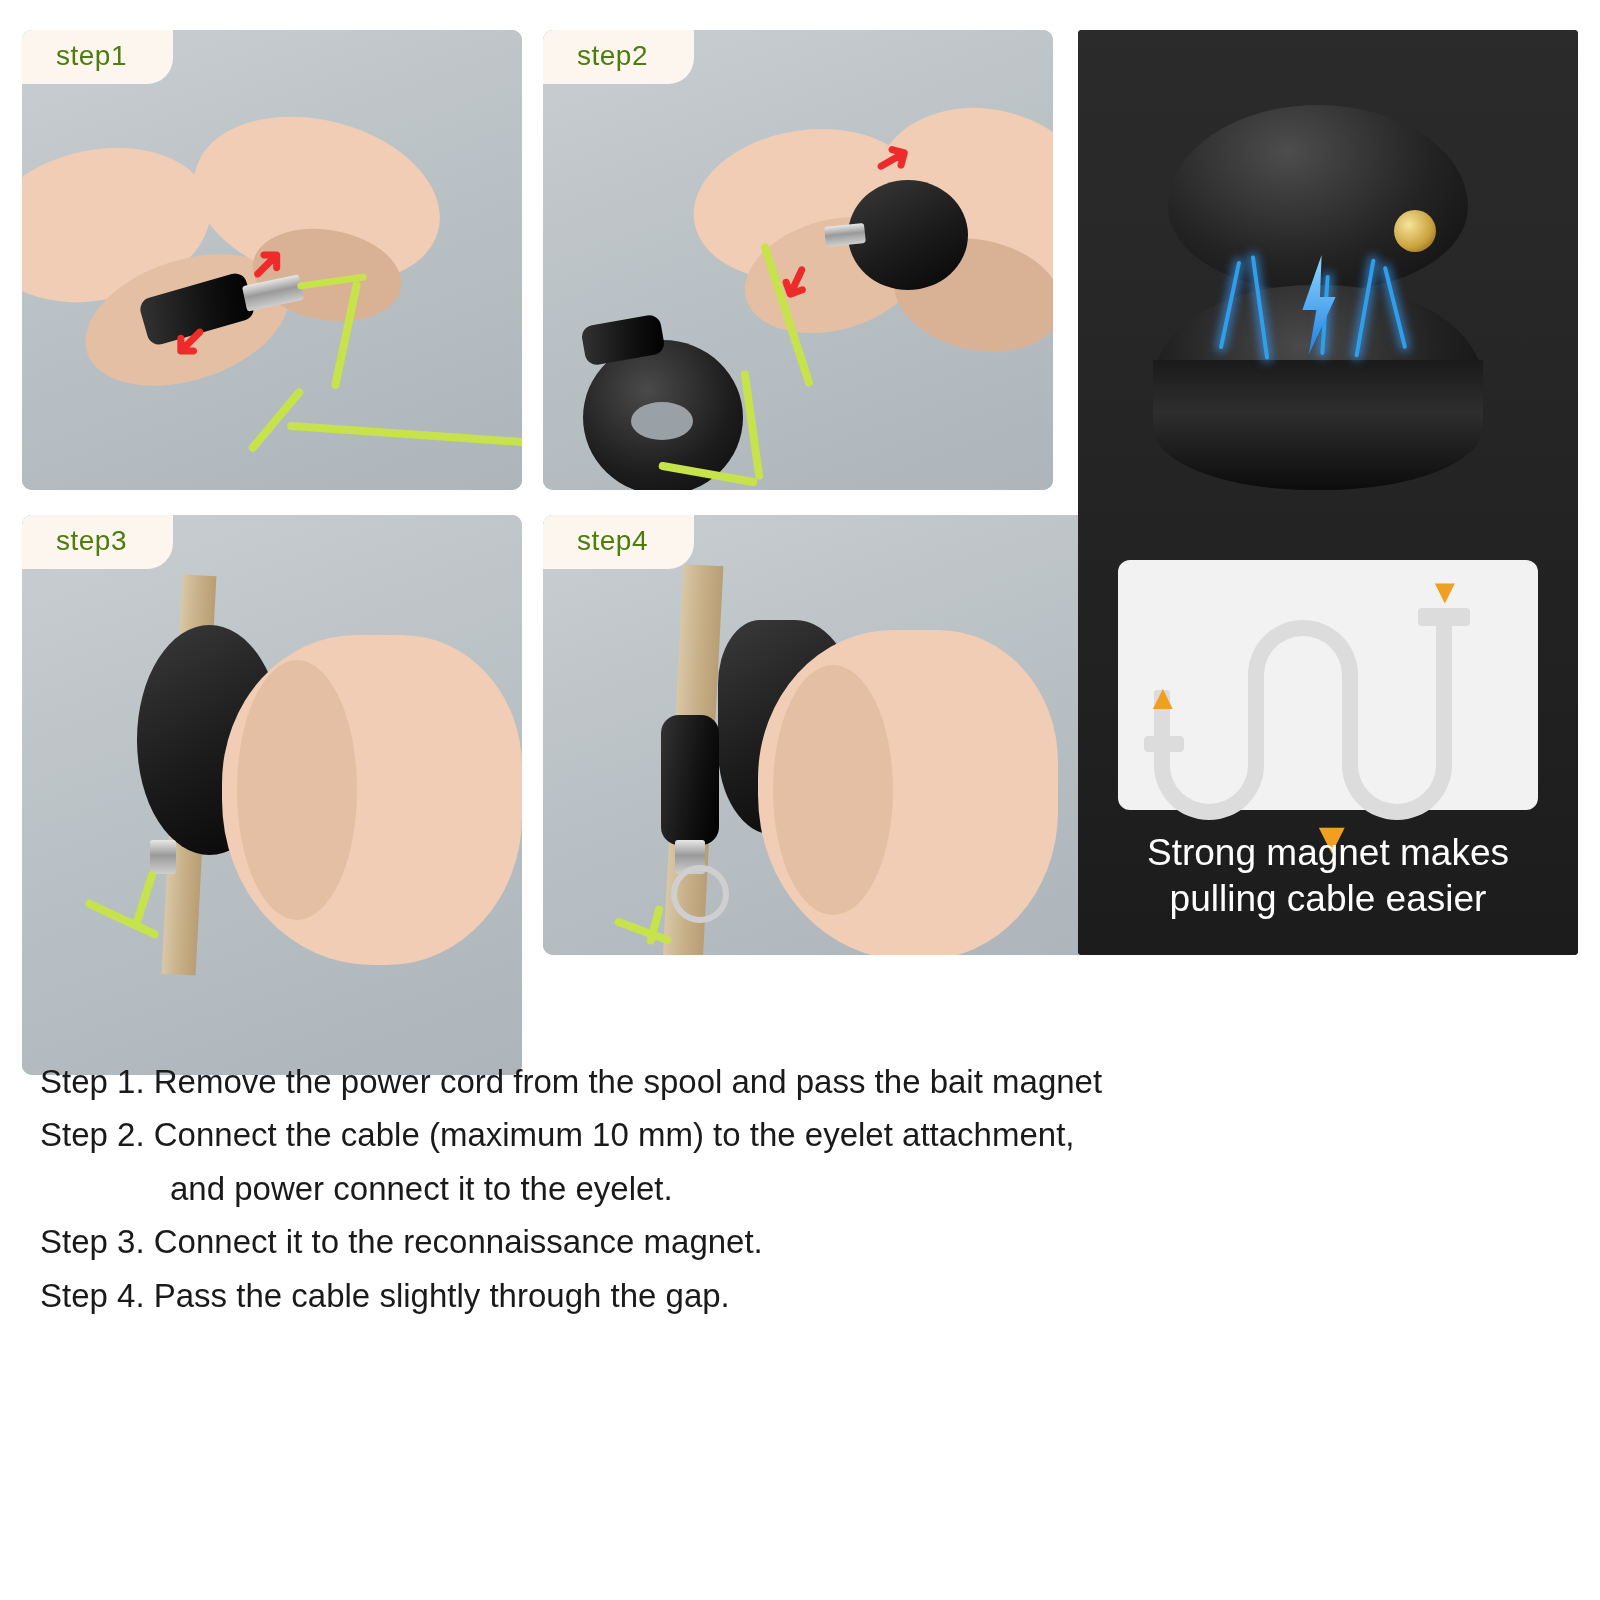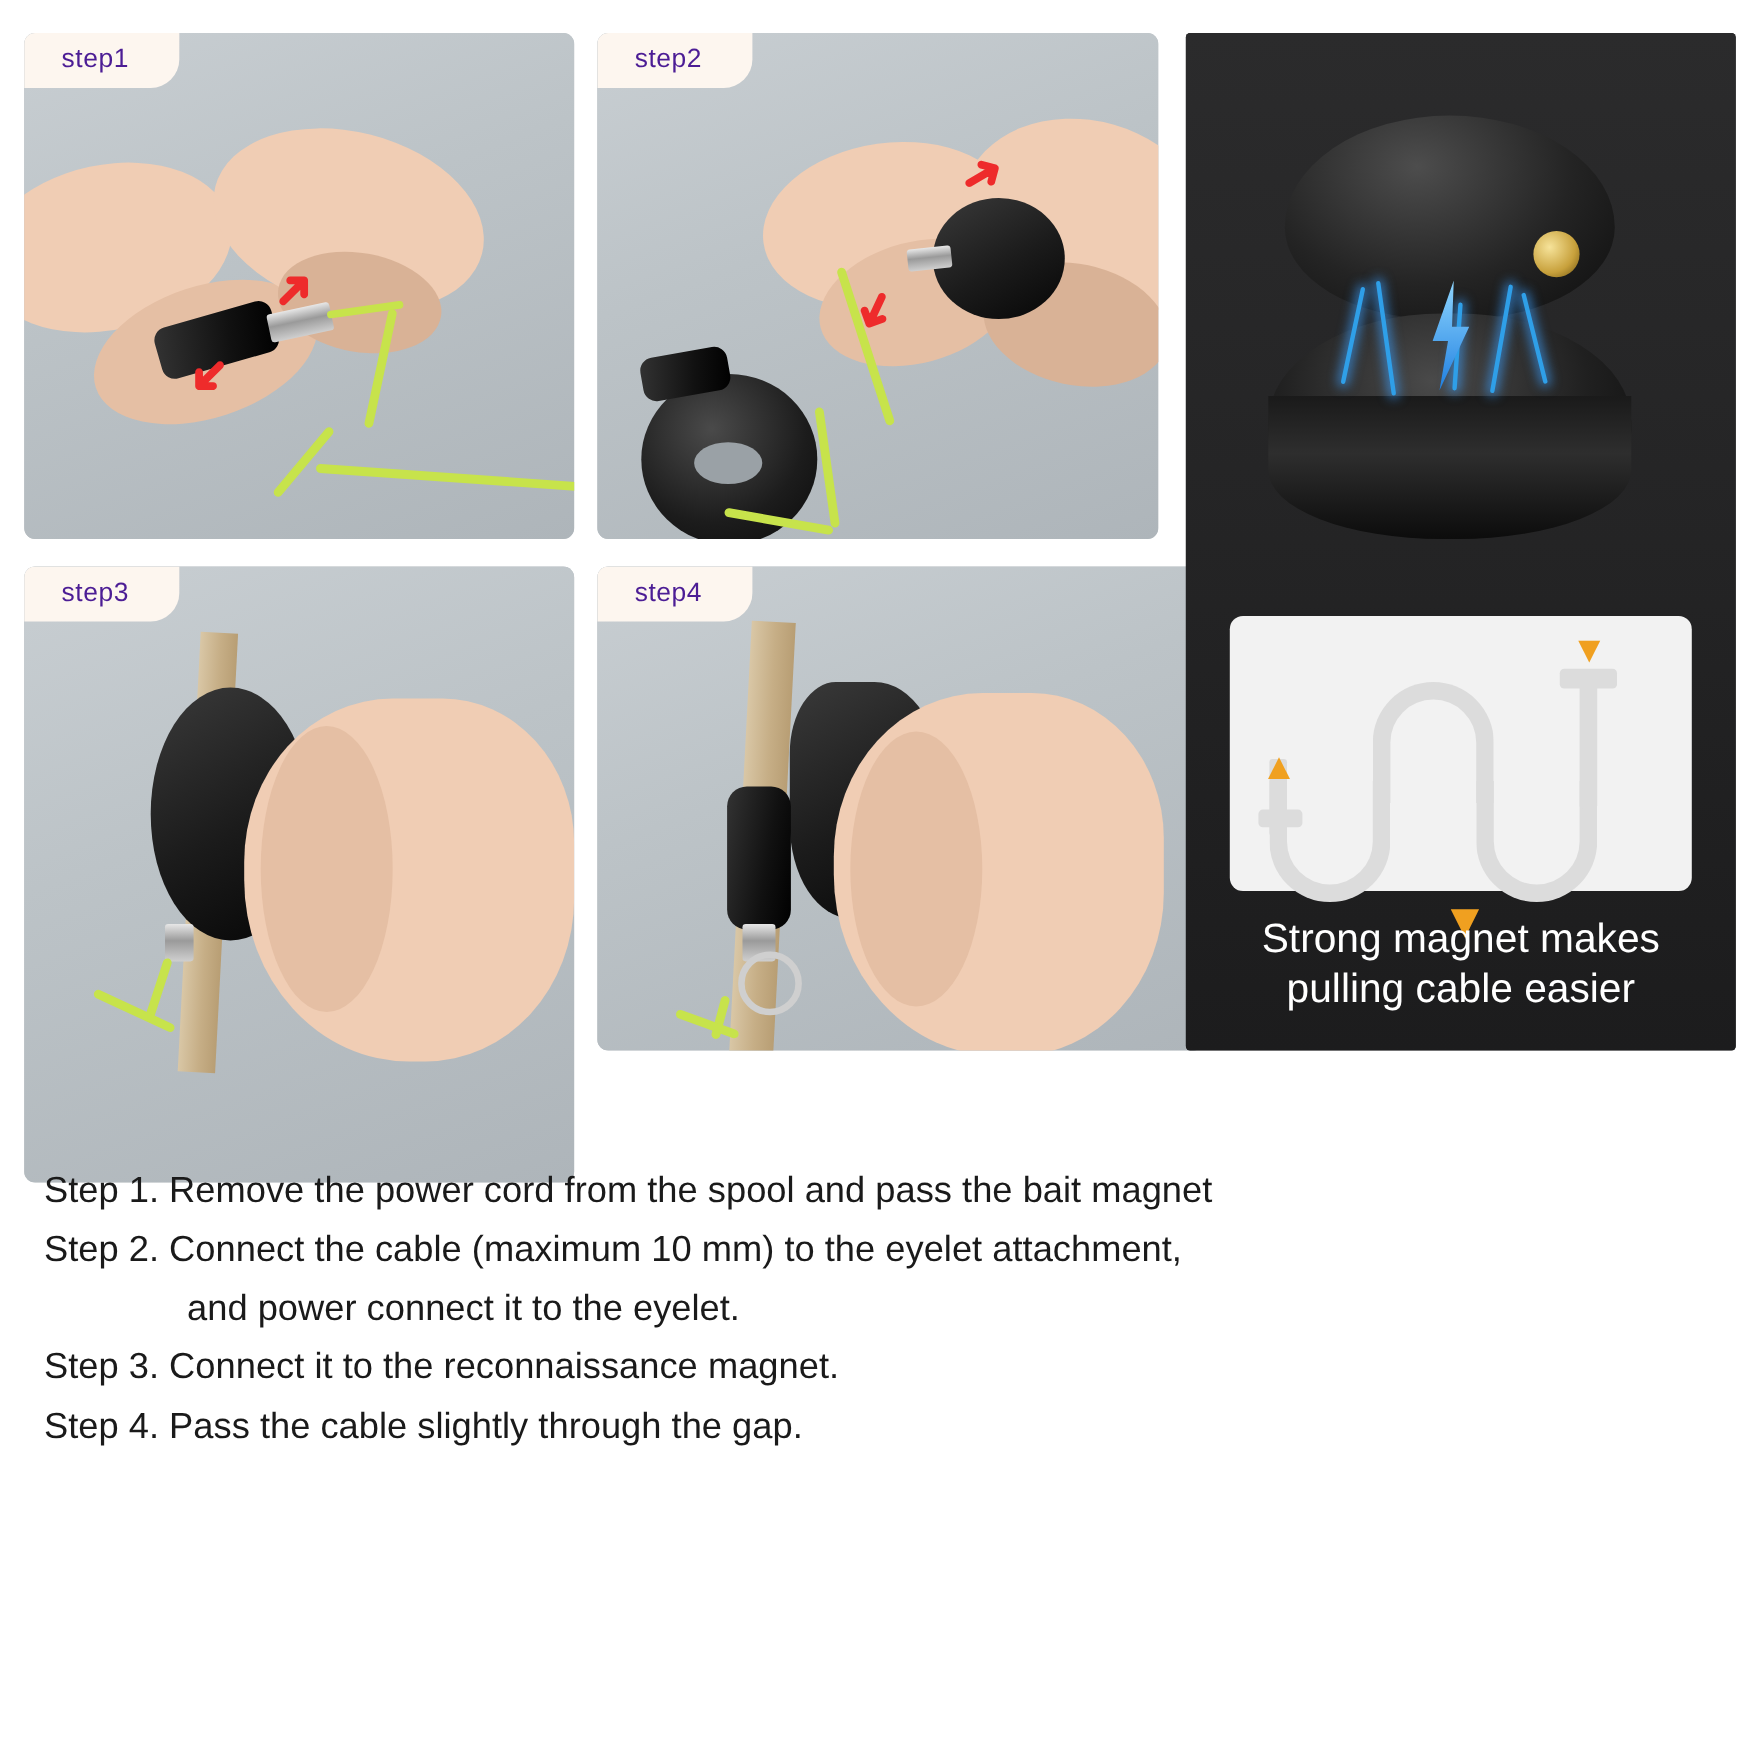--- a/index.html
+++ b/index.html
@@ -45,22 +45,22 @@
   }
 
   
   .step-tab {
     position: absolute;
     left: 0;
     top: 0;
     background: #fdf6ef;
     border-bottom-right-radius: 26px;
     padding: 10px 46px 12px 34px;
-    color: #4c1d95;
-    font-size: 24px;
+    color: #4d7c0f;
+    font-size: 28px;
     font-weight: 500;
     letter-spacing: .5px;
     z-index: 5;
   }
 
   
   .hand {
     position: absolute;
     background: #f0cdb4;
     border-radius: 50%;

